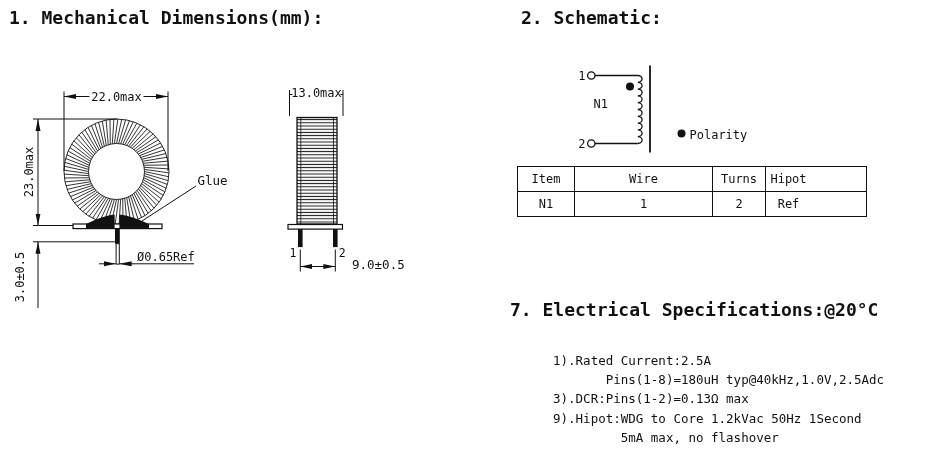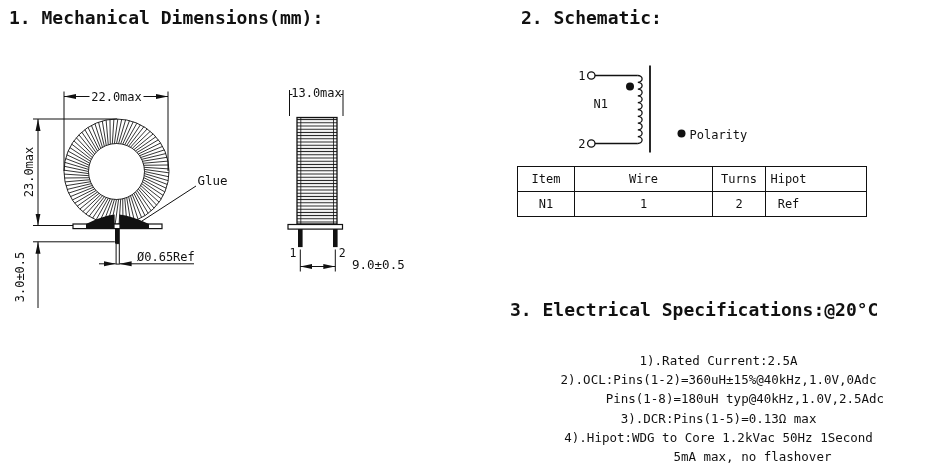--- a/index.html
+++ b/index.html
@@ -13,28 +13,28 @@
   
   .wtable{position:absolute;left:517px;top:166px;border:1.6px solid #111;background:#fff;}
   .wrow{display:grid;grid-template-columns:57px 138px 53px 45px 55px;}
   .wrow.hdr{border-bottom:1.4px solid #111;}
   .wcell{height:24px;display:flex;align-items:center;justify-content:center;
          font-size:12px;font-weight:500;border-right:1.4px solid #111;white-space:pre;}
   .wcell:last-child{border-right:none;}
 
   
   .specs{position:absolute;left:553px;top:351px;}
-  .spec-line{font-size:12.5px;font-weight:500;line-height:19.2px;white-space:pre;color:#111;text-align:center;}
+  .spec-line{font-size:12.5px;font-weight:500;line-height:19.2px;white-space:pre;color:#111;}
 </style>
 </head>
 <body>
 
 <div class="sec-title" style="left:9px;top:7px;">1. Mechanical Dimensions(mm):</div>
 <div class="sec-title" style="left:521px;top:7px;">2. Schematic:</div>
-<div class="sec-title" style="left:510px;top:299px;">3. Electrical Specifications:@20°C</div>
+<div class="sec-title" style="left:510px;top:299px;">7. Electrical Specifications:@20°C</div>
 
 <svg id="drawing" width="925" height="466" viewBox="0 0 925 466">
   <defs>
     <marker id="arr" markerWidth="12" markerHeight="6" refX="12" refY="3" orient="auto-start-reverse" markerUnits="userSpaceOnUse">
       <path d="M0,0.5 L12,3 L0,5.5 Z" fill="#111" stroke="none"></path>
     </marker>
     <pattern id="hstripe" width="6" height="3.2" patternUnits="userSpaceOnUse">
       <rect width="6" height="3.2" fill="#fff"></rect>
       <line x1="0" y1="1.2" x2="6" y2="1.2" stroke="#111" stroke-width="1"></line>
     </pattern>
@@ -223,18 +223,17 @@
   <div class="wrow">
     <div class="wcell">N1</div>
     <div class="wcell">1</div>
     <div class="wcell">2</div>
     <div class="wcell">Ref</div>
   </div>
 </div>
 
 <div class="specs">
   <div class="spec-line">1).Rated Current:2.5A</div>
-  <div class="spec-line">2).OCL:Pins(1-2)=360uH±15%@40kHz,1.0V,0Adc</div>
   <div class="spec-line">       Pins(1-8)=180uH typ@40kHz,1.0V,2.5Adc</div>
-  <div class="spec-line">3).DCR:Pins(1-5)=0.13Ω max</div>
-  <div class="spec-line">4).Hipot:WDG to Core 1.2kVac 50Hz 1Second</div>
+  <div class="spec-line">3).DCR:Pins(1-2)=0.13Ω max</div>
+  <div class="spec-line">9).Hipot:WDG to Core 1.2kVac 50Hz 1Second</div>
   <div class="spec-line">         5mA max, no flashover</div>
 </div>
 
 </body></html>

